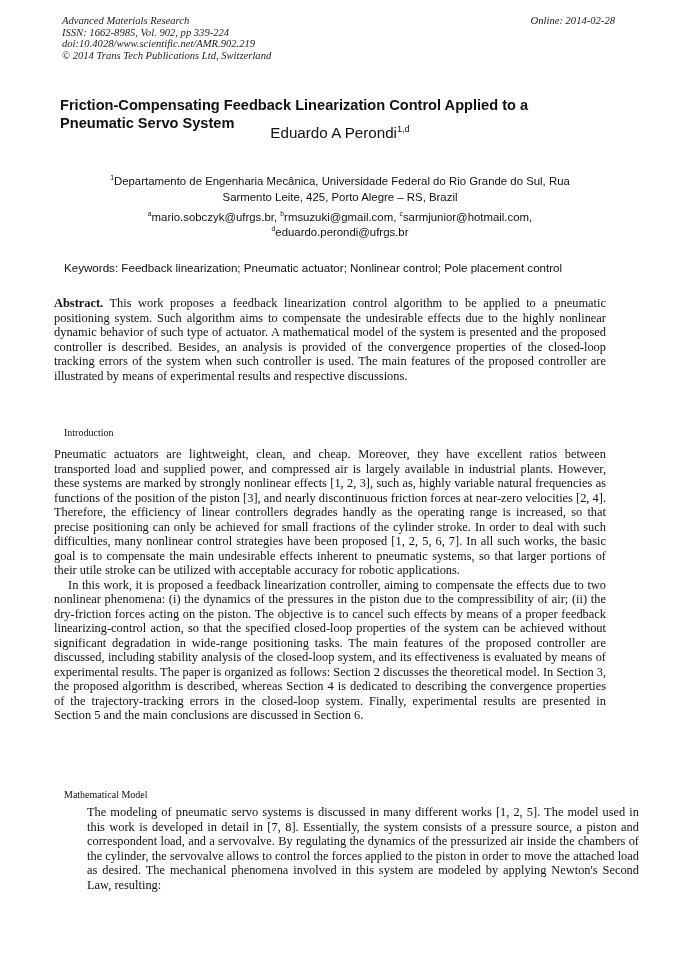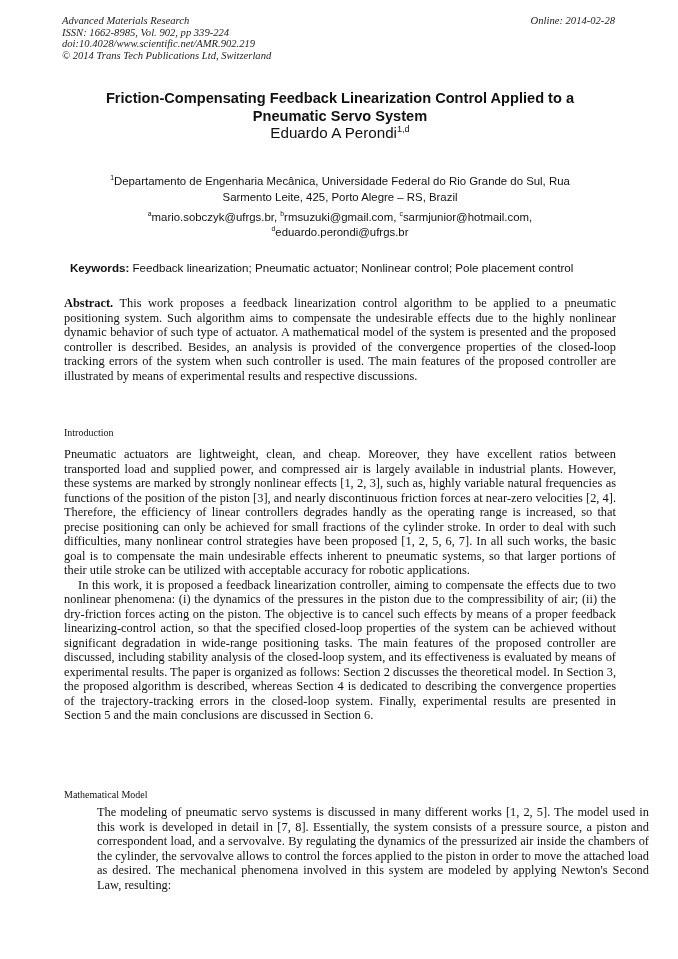--- a/index.html
+++ b/index.html
@@ -1,26 +1,26 @@
 <!DOCTYPE html>
 <html><head>
 <meta charset="utf-8">
 <style>
   html, body { margin: 0; padding: 0; background: #ffffff; }
   body { width: 678px; height: 959px; position: relative; overflow: hidden; color: #111; }
   .header { position: absolute; left: 62px; top: 15px; font-family: "Liberation Serif", serif; font-style: italic; font-size: 10.6px; line-height: 11.6px; color: #222; }
   .online { position: absolute; right: 63px; top: 15px; font-family: "Liberation Serif", serif; font-style: italic; font-size: 10.6px; color: #222; }
-  .title { position: absolute; left: 60px; width: 560px; top: 89px; text-align: center; font-family: "Liberation Sans", sans-serif; font-weight: bold; font-size: 14.6px; line-height: 18px; }
+  .title { position: absolute; left: 60px; width: 560px; top: 96px; text-align: left; font-family: "Liberation Sans", sans-serif; font-weight: bold; font-size: 14.6px; line-height: 18px; }
   .authors { position: absolute; left: 60px; width: 560px; top: 121px; text-align: center; font-family: "Liberation Sans", sans-serif; font-size: 15.2px; line-height: 24px; }
   .authors sup, .affil sup, .emails sup { font-size: 60%; vertical-align: super; line-height: 0; }
   .affil { position: absolute; left: 60px; width: 560px; top: 173px; text-align: center; font-family: "Liberation Sans", sans-serif; font-size: 11.4px; line-height: 16px; }
   .emails { position: absolute; left: 60px; width: 560px; top: 210px; text-align: center; font-family: "Liberation Sans", sans-serif; font-size: 11.4px; line-height: 15px; }
   .keywords { position: absolute; left: 64px; width: 560px; top: 261px; font-family: "Liberation Sans", sans-serif; font-size: 11.6px; }
-  .keywords b { font-weight: bold; margin-left: 6px; }
-  .para { position: absolute; left: 64px; width: 552px; font-family: "Liberation Serif", serif; font-size: 12.4px; line-height: 14.5px; text-align: justify; }
+  .keywords b { font-weight: normal; }
+  .para { position: absolute; left: 54px; width: 552px; font-family: "Liberation Serif", serif; font-size: 12.4px; line-height: 14.5px; text-align: justify; }
   .indent { text-indent: 14px; display: block; }
   .sec-head { position: absolute; left: 64px; font-family: "Liberation Serif", serif; font-weight: normal; font-size: 10px; }
 </style>
 </head>
 <body>
 
 <div class="header">
   <div>Advanced Materials Research</div>
   <div>ISSN: 1662-8985, Vol. 902, pp 339-224</div>
   <div>doi:10.4028/www.scientific.net/AMR.902.219</div>

